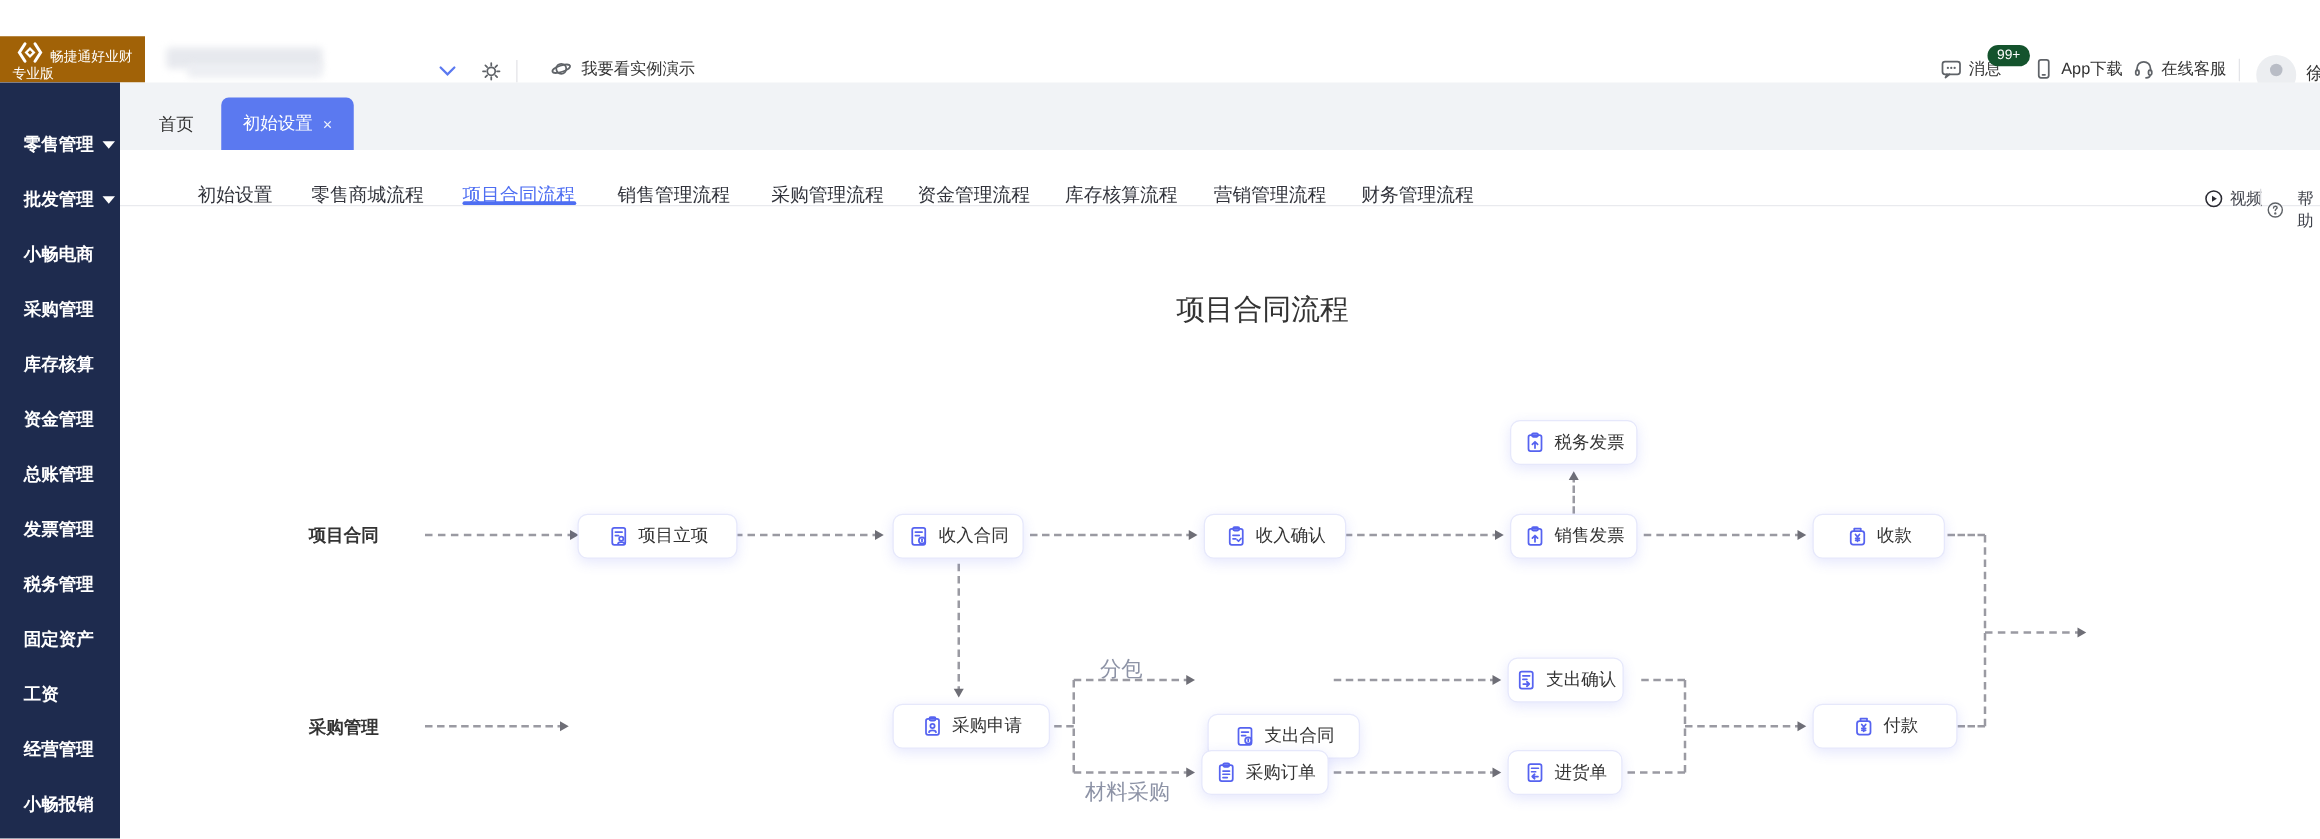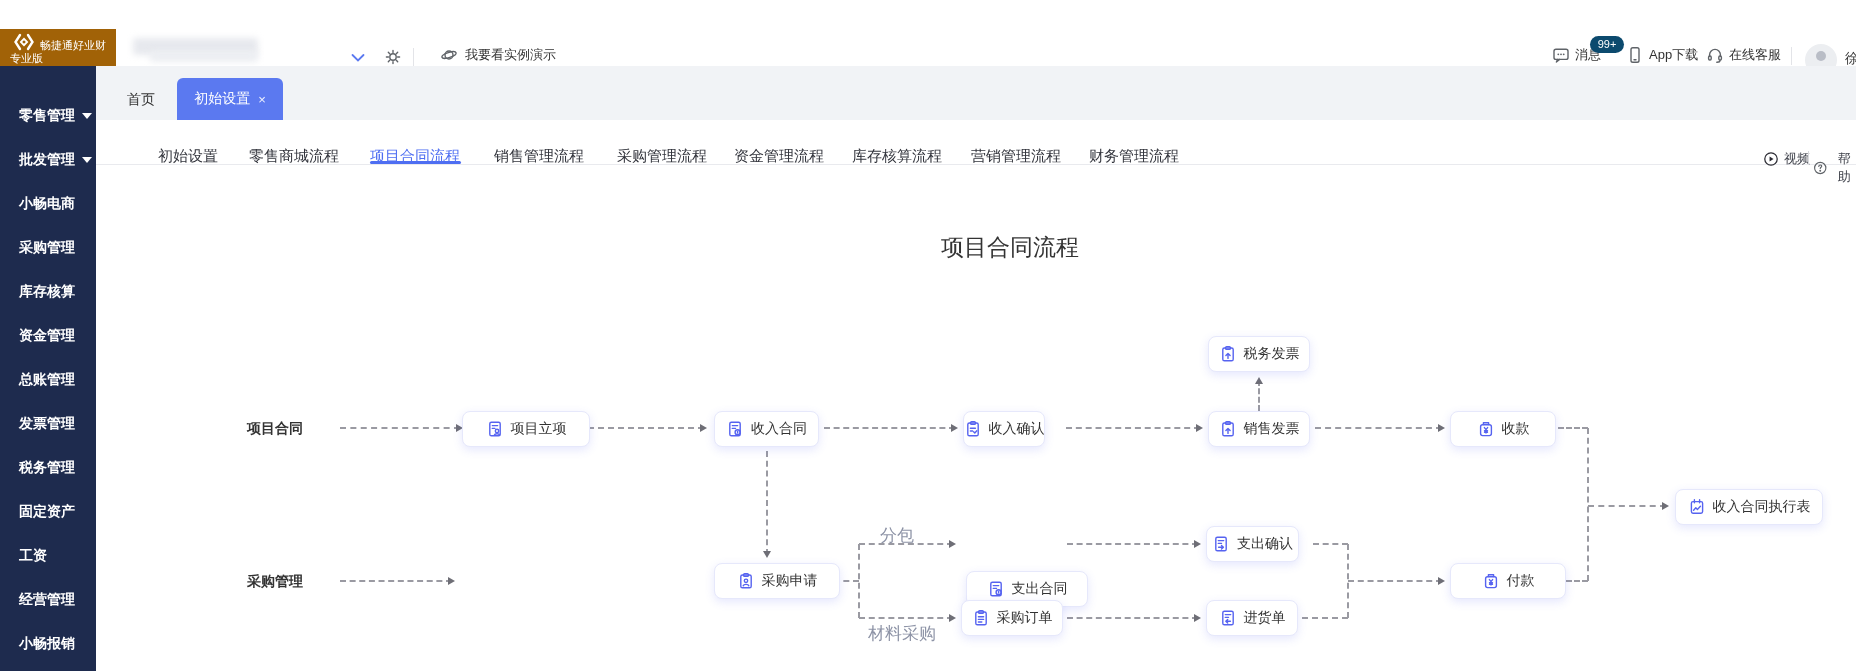--- a/index.html
+++ b/index.html
@@ -15,21 +15,21 @@
   .logo-title { position:absolute; left:40px; top:9px; font-size:11px; color:#fff; white-space:nowrap; }
   .logo-sub { position:absolute; left:10px; top:22px; font-size:11px; color:#fff; }
   .blurblock1 { position:absolute; left:133px; top:38px; width:125px; height:17px; background:#e7e9ee; border-radius:3px; filter:blur(3px); }
   .blurblock2 { position:absolute; left:150px; top:51px; width:108px; height:11px; background:#eceef2; border-radius:3px; filter:blur(3px); }
   .company-underline { position:absolute; left:120px; top:67px; width:228px; height:1px; background:#e2e3e8; }
   .tb-chevron { position:absolute; left:350px; top:50px; }
   .tb-gear { position:absolute; left:384px; top:48px; }
   .tb-divider { position:absolute; left:413px; top:48px; width:1px; height:18px; background:#e3e4e8; }
   .tb-demo { position:absolute; left:440px; top:46px; display:flex; align-items:center; gap:7px; font-size:13px; color:#333; }
   .tb-right-item { position:absolute; top:46px; display:flex; align-items:center; gap:5px; font-size:13px; color:#333; cursor:default; }
-  .badge { position:absolute; left:1590px; top:36px; min-width:34px; height:17px; background:#0c4a6e; color:#fff;
+  .badge { position:absolute; left:1590px; top:36px; min-width:34px; height:17px; background:#14532d; color:#fff;
            border-radius:9px; font-size:11px; line-height:17px; text-align:center; padding:0 5px; }
   .tb-divider2 { position:absolute; left:1791px; top:47px; width:1px; height:18px; background:#e3e4e8; }
   .avatar { position:absolute; left:1805px; top:44px; width:32px; height:32px; border-radius:50%; background:#eceef1; overflow:hidden; }
   .username { position:absolute; left:1845px; top:50px; font-size:14px; color:#333; white-space:nowrap; }
   
   .tabstrip { position:absolute; left:0; top:66px; width:1856px; height:54px; background:#f1f3f6; }
   .tab-home { position:absolute; left:127px; top:91px; font-size:14px; color:#333; cursor:default; }
   .tab-active { position:absolute; left:177px; top:78px; width:106px; height:42px; background:#5b79f0; border-radius:6px 6px 0 0;
                 color:#fff; font-size:14px; display:flex; align-items:center; justify-content:center; gap:8px; }
   .tab-close { font-size:13px; opacity:.9; cursor:default; }
@@ -234,21 +234,21 @@
   </div>
   <div class="node" style="left:714px; top:411px; width:105px;">
     <svg width="18" height="18" viewBox="0 0 18 18" class="ic">
         <rect x="3.8" y="2.2" width="10.4" height="13.6" rx="1.6"></rect>
         <path d="M6.3 5.6h5.4M6.3 8.4h3.2"></path>
         <circle cx="11.6" cy="12.3" r="2.5"></circle>
         <path d="M11.6 11.3v1.8"></path>
       </svg>
     <span>收入合同</span>
   </div>
-  <div class="node" style="left:963px; top:411px; width:82px;">
+  <div class="node" style="left:963px; top:411px; width:114px;">
     <svg width="18" height="18" viewBox="0 0 18 18" class="ic">
         <rect x="3.8" y="3" width="10.4" height="12.8" rx="1.6"></rect>
         <rect x="6.6" y="1.6" width="4.8" height="2.8" rx="1"></rect>
         <path d="M6.4 8.2h5M6.4 11h2.2"></path>
         <path d="M9.6 11.8l1.2 1.2 2-2.2"></path>
       </svg>
     <span>收入确认</span>
   </div>
   <div class="node" style="left:1208px; top:411px; width:102px;">
     <svg width="18" height="18" viewBox="0 0 18 18" class="ic">
@@ -317,22 +317,14 @@
     <span>进货单</span>
   </div>
   <div class="node" style="left:1450px; top:563px; width:116px;">
     <svg width="18" height="18" viewBox="0 0 18 18" class="ic">
         <rect x="3.6" y="4.8" width="10.8" height="10.8" rx="2"></rect>
         <path d="M6.4 4.6V2.8h5.2v1.8"></path>
         <path d="M9 9.6L7.4 7.6M9 9.6l1.6-2M9 9.6v3.4M7.5 10.7h3M7.5 12.2h3"></path>
       </svg>
     <span>付款</span>
   </div>
-  <div class="node" style="left:1675px; top:489px; width:148px;">
-    <svg width="18" height="18" viewBox="0 0 18 18" class="ic">
-        <rect x="3.4" y="3.6" width="11.2" height="11.6" rx="1.6"></rect>
-        <path d="M6.4 1.8v3M11.6 1.8v3"></path>
-        <path d="M5.6 12.2l2.2-2.4 1.6 1.6 3-3.2"></path>
-      </svg>
-    <span>收入合同执行表</span>
-  </div>
 
 </div>
 
 </body></html>

